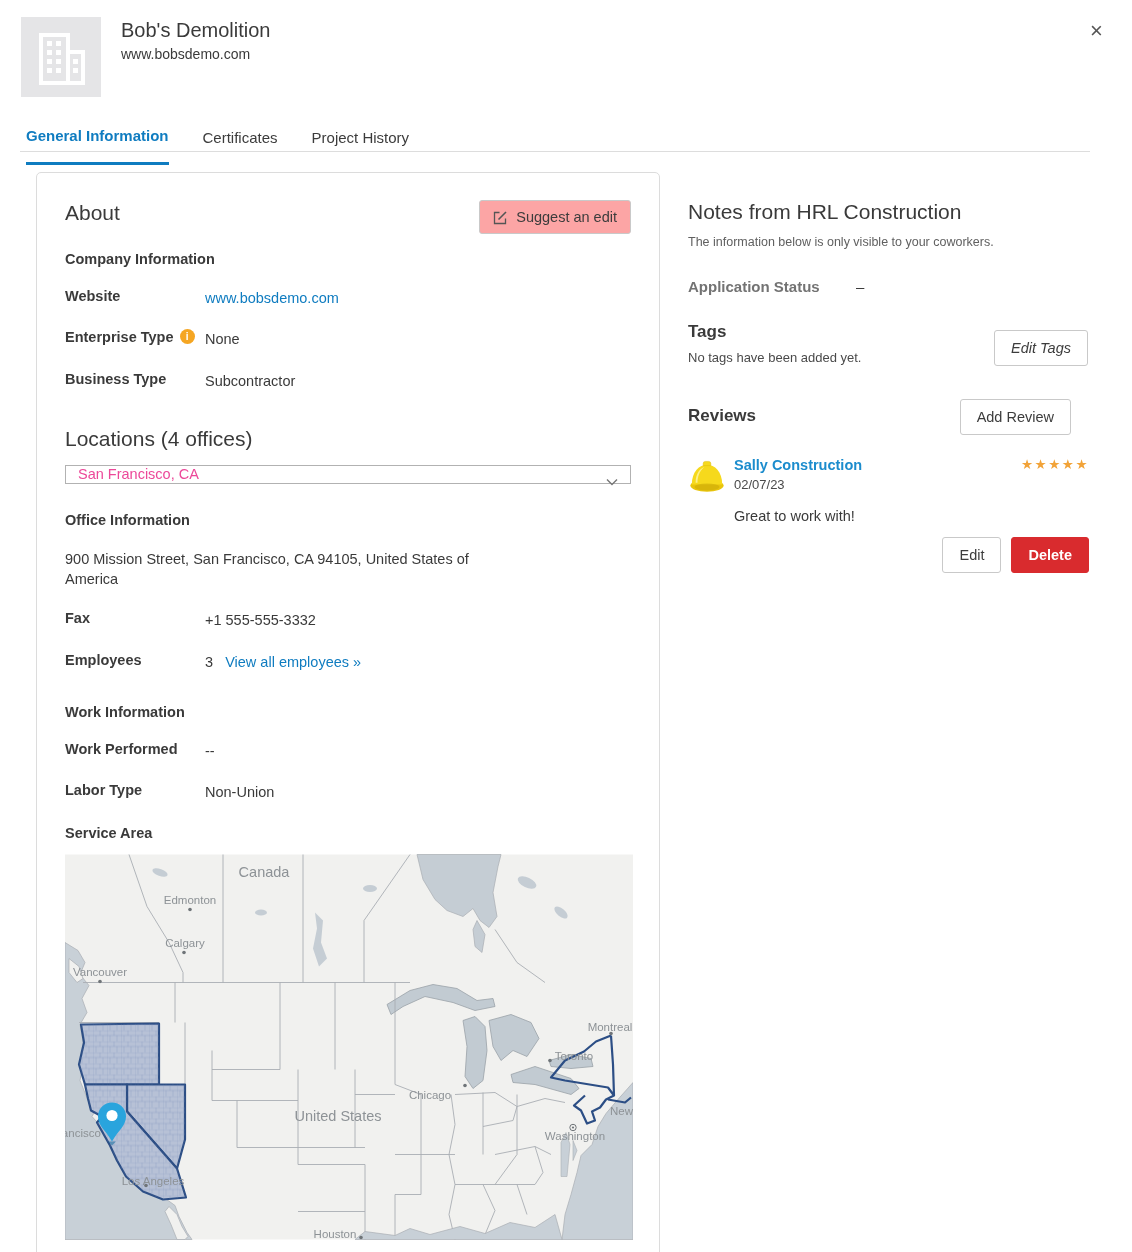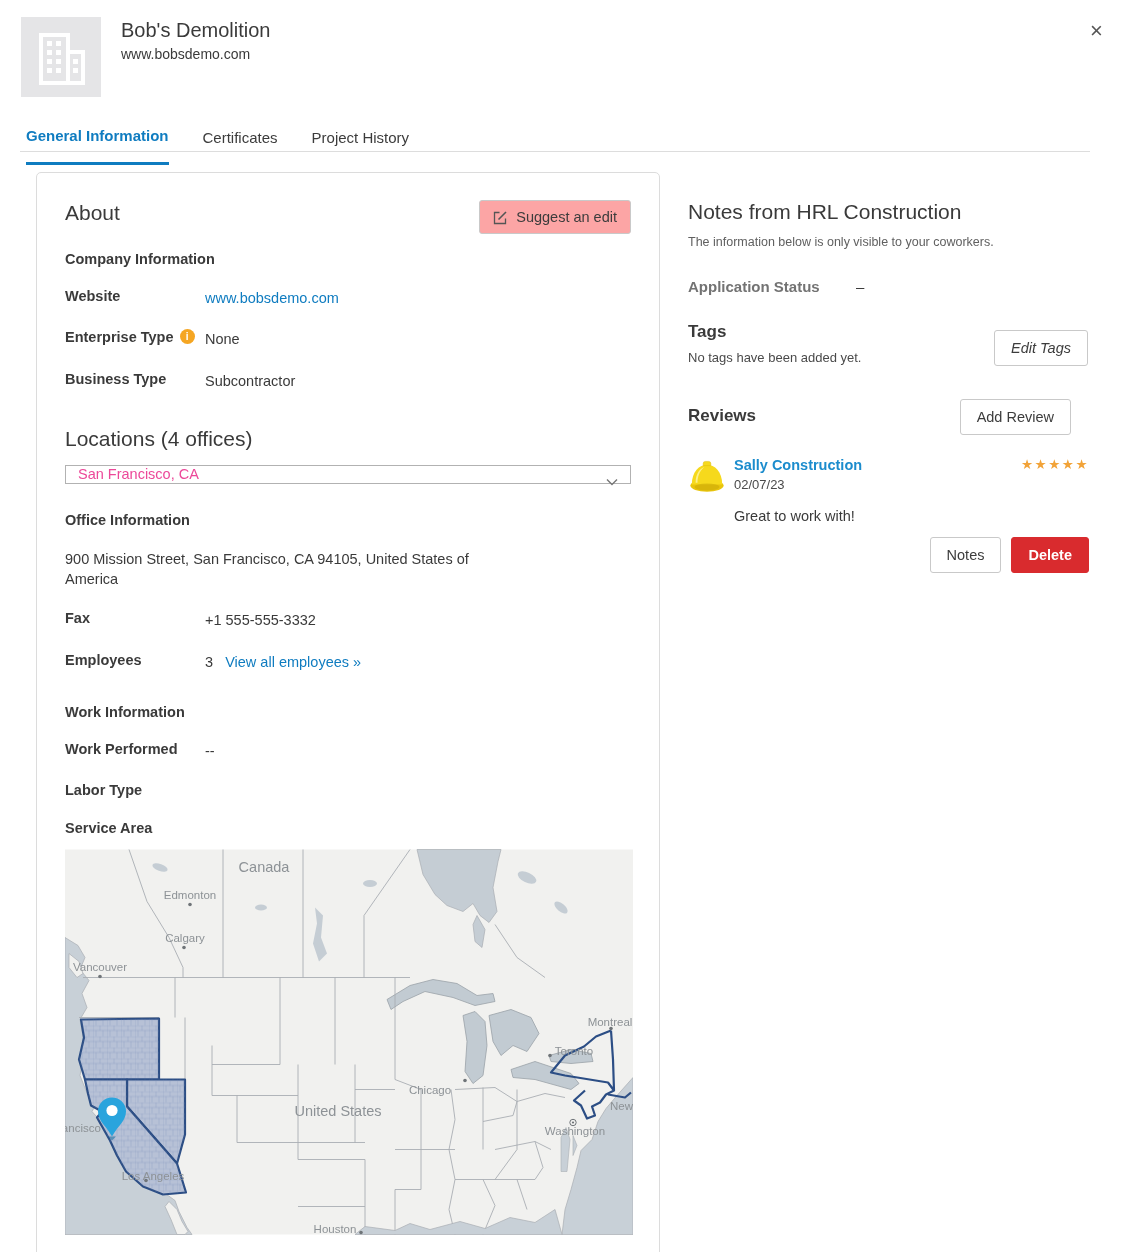--- a/index.html
+++ b/index.html
@@ -165,20 +165,21 @@
   </div>
 
   <div class="subheading work-heading">Work Information</div>
 
   <div class="row">
     <div class="lbl">Work Performed</div>
     <div class="val">--</div>
   </div>
   <div class="row">
     <div class="lbl">Labor Type</div>
+    <div class="val">Non-Union</div>
   </div>
 
   <div class="subheading service-heading">Service Area</div>
 
   <div class="map-wrap">
     <svg width="568" height="386" viewBox="0 0 568 385" style="overflow:hidden">
       <defs>
         <pattern id="cnty" width="14" height="11" patternUnits="userSpaceOnUse">
           <path d="M0 0 H14 M0 0 V11 M7 0 V5 M0 5 H14 M3 5 V11 M10 5 V11" stroke="#7387b3" stroke-width="0.5" fill="none" opacity="0.55"></path>
         </pattern>
@@ -335,18 +336,18 @@
           <path d="M16 8 h8 v-2.2 a2.2 2.2 0 0 0 -2.2 -2.2 h-3.6 a2.2 2.2 0 0 0 -2.2 2.2 z" fill="#f6d91c" stroke="#d9b90a" stroke-width="0.5"></path>
           <path d="M8 26 C8 16 13 11 17 9.5 C12 14 10 20 10 26 Z" fill="#fdf3a0" opacity="0.85"></path>
           <ellipse cx="20" cy="30.5" rx="13" ry="3.6" fill="#c7a508" opacity="0.5"></ellipse>
         </svg>
       </span>
       <a class="review-author">Sally Construction</a>
       <div class="review-date">02/07/23</div>
       <div class="review-stars">★★★★★</div>
       <div class="review-text">Great to work with!</div>
       <div class="review-actions">
-        <button class="btn">Notes</button>
+        <button class="btn">Edit</button>
         <button class="btn btn-danger">Delete</button>
       </div>
     </div>
   </div>
 </div>
 
 </body></html>

